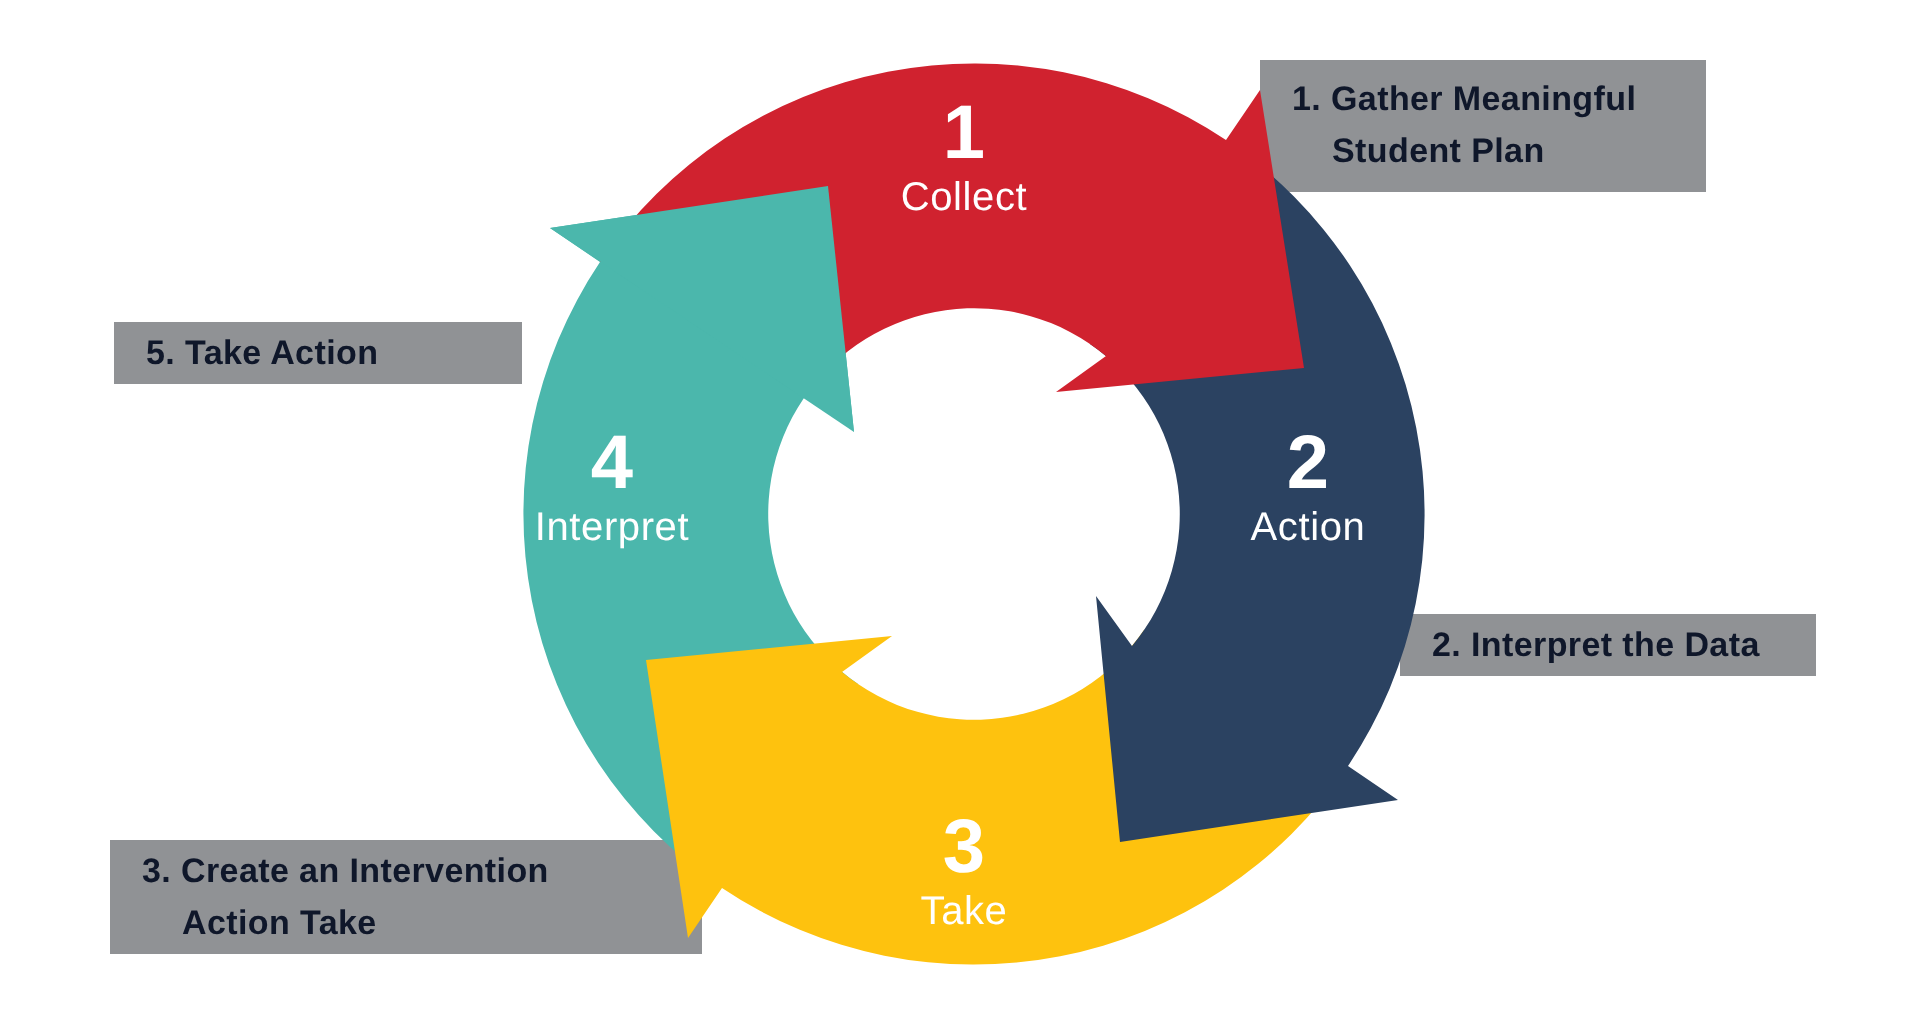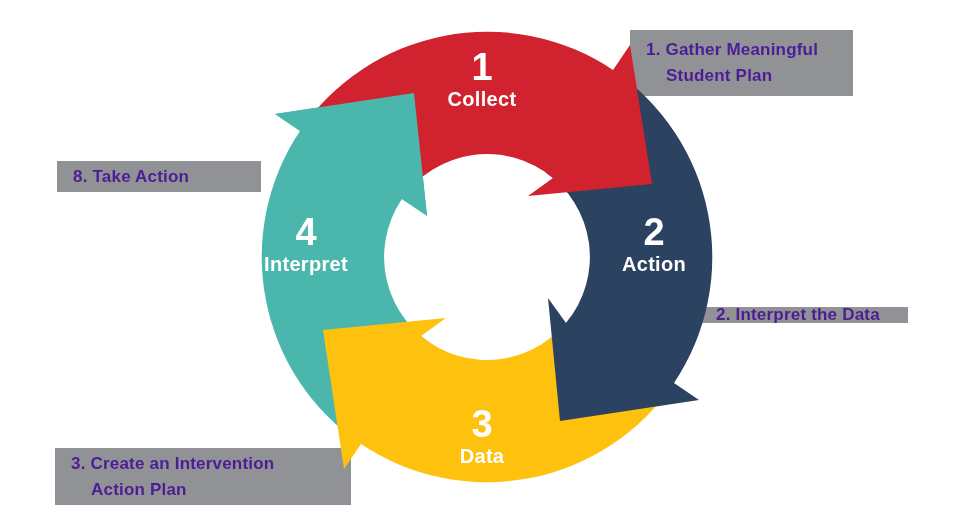--- a/index.html
+++ b/index.html
@@ -8,21 +8,21 @@
     width:960px;height:517px;
     overflow:hidden;
     background:#ffffff;
     font-family:"Liberation Sans", sans-serif;
   }
   .callout{
     position:absolute;
     display:flex;
     flex-direction:column;
     justify-content:center;
-    color:#4c1d95;
+    color:#0f172a;
     font-weight:700;
     font-size:17px;
     line-height:26px;
     letter-spacing:0.2px;
     box-sizing:border-box;
     padding-left:16px;
     z-index:1;
   }
   .callout .line2{margin-left:20px;}
   .cycle-svg{position:absolute;left:0;top:0;z-index:2;pointer-events:none;}
@@ -33,46 +33,46 @@
     color:#ffffff;
     z-index:3;
   }
   .step .num{
     font-size:38px;
     font-weight:700;
     line-height:38px;
   }
   .step .lbl{
     font-size:20px;
-    font-weight:700;
+    font-weight:400;
     line-height:26px;
     letter-spacing:0.3px;
   }
 </style>
 </head>
 <body>
 
 <div class="stage">
 
   <div class="callout" style="left: 630px; top: 30px; width: 223px; height: 66px; background-color: rgb(144, 146, 149);">
     <span class="line1">1. Gather Meaningful</span>
     <span class="line2">Student Plan</span>
   </div>
 
-  <div class="callout" style="left: 700px; top: 307px; width: 208px; height: 16px; background-color: rgb(144, 146, 149);">
+  <div class="callout" style="left: 700px; top: 307px; width: 208px; height: 31px; background-color: rgb(144, 146, 149);">
     <span class="line1">2. Interpret the Data</span>
   </div>
 
-  <div class="callout" style="left: 55px; top: 448px; width: 296px; height: 57px; background-color: rgb(144, 146, 149);">
+  <div class="callout" style="left: 55px; top: 420px; width: 296px; height: 57px; background-color: rgb(144, 146, 149);">
     <span class="line1">3. Create an Intervention</span>
-    <span class="line2">Action Plan</span>
+    <span class="line2">Action Take</span>
   </div>
 
   <div class="callout" style="left: 57px; top: 161px; width: 204px; height: 31px; background-color: rgb(144, 146, 149);">
-    <span class="line1">8. Take Action</span>
+    <span class="line1">5. Take Action</span>
   </div>
 
   <svg class="cycle-svg" width="960" height="517" viewBox="0 0 960 517">
 
     <path d="M 361,444 A 226,226 0 0 1 300,131 L 275,114 L 414,93 L 427,216 L 408,191
              A 103,103 0 0 0 429,342 L 361,362 Z" fill="#4bb7ac"></path>
 
     <path d="M 674,383 A 226,226 0 0 1 361,444 L 344,469 L 323,330 L 446,318 L 421,336
              A 103,103 0 0 0 572,315 L 592,383 Z" fill="#fec20e"></path>
 
@@ -90,21 +90,21 @@
     <div class="lbl">Collect</div>
   </div>
 
   <div class="step" style="left:569px;top:213px;">
     <div class="num">2</div>
     <div class="lbl">Action</div>
   </div>
 
   <div class="step" style="left:397px;top:405px;">
     <div class="num">3</div>
-    <div class="lbl">Data</div>
+    <div class="lbl">Take</div>
   </div>
 
   <div class="step" style="left:221px;top:213px;">
     <div class="num">4</div>
     <div class="lbl">Interpret</div>
   </div>
 
 </div>
 
 </body></html>

